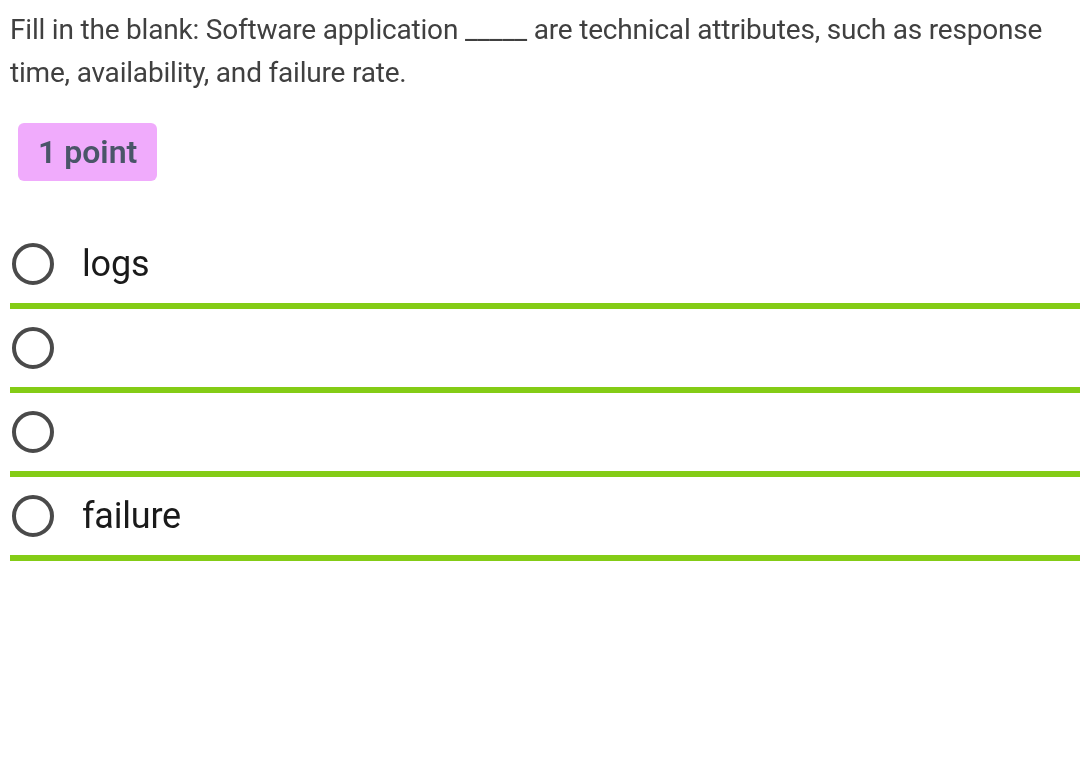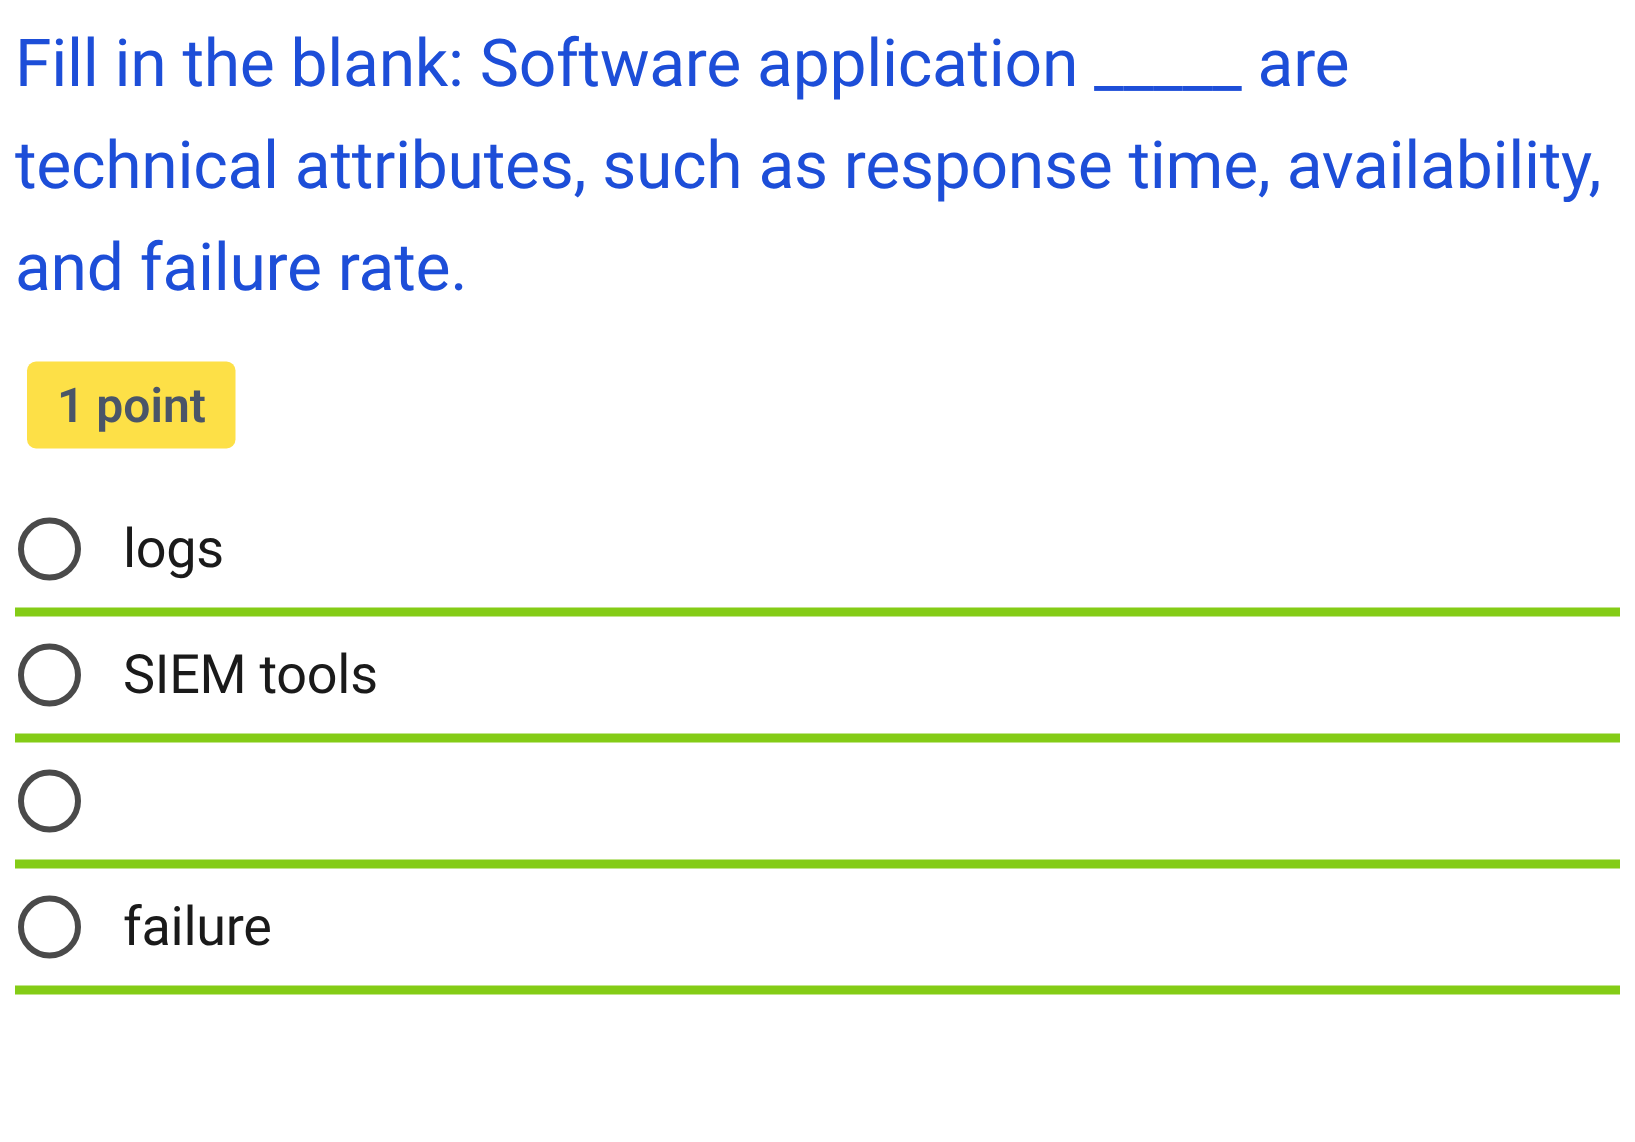--- a/index.html
+++ b/index.html
@@ -9,36 +9,36 @@
     }
     body {
       font-family: -apple-system, BlinkMacSystemFont, "Segoe UI", Roboto, "Helvetica Neue", Arial, sans-serif;
       background: #ffffff;
       width: 1090px;
       height: 761px;
       overflow: hidden;
       padding: 8px 10px;
     }
     .question-text {
-      font-size: 44px;
+      font-size: 28px;
       line-height: 1.55;
-      color: #1d4ed8;
+      color: #404040;
       margin-bottom: 28px;
       letter-spacing: -0.2px;
     }
     .points-badge {
       display: inline-block;
-      background: #fde047;
+      background: #f0abfc;
       color: #4a5568;
       font-size: 32px;
       font-weight: 600;
       padding: 10px 20px;
       border-radius: 6px;
       margin-left: 8px;
-      margin-bottom: 28px;
+      margin-bottom: 44px;
     }
     .options {
       display: flex;
       flex-direction: column;
     }
     .option {
       display: flex;
       align-items: center;
       padding: 18px 0 18px 2px;
       border-bottom: 6px solid #84cc16;
@@ -68,21 +68,20 @@
 
 <div class="points-badge">1 point</div>
 
 <div class="options">
   <div class="option">
     <span class="radio-circle"></span>
     <span class="option-label">logs</span>
   </div>
   <div class="option">
     <span class="radio-circle"></span>
-    <span class="option-label">SIEM tools</span>
   </div>
   <div class="option">
     <span class="radio-circle"></span>
   </div>
   <div class="option">
     <span class="radio-circle"></span>
     <span class="option-label">failure</span>
   </div>
 </div>
 

